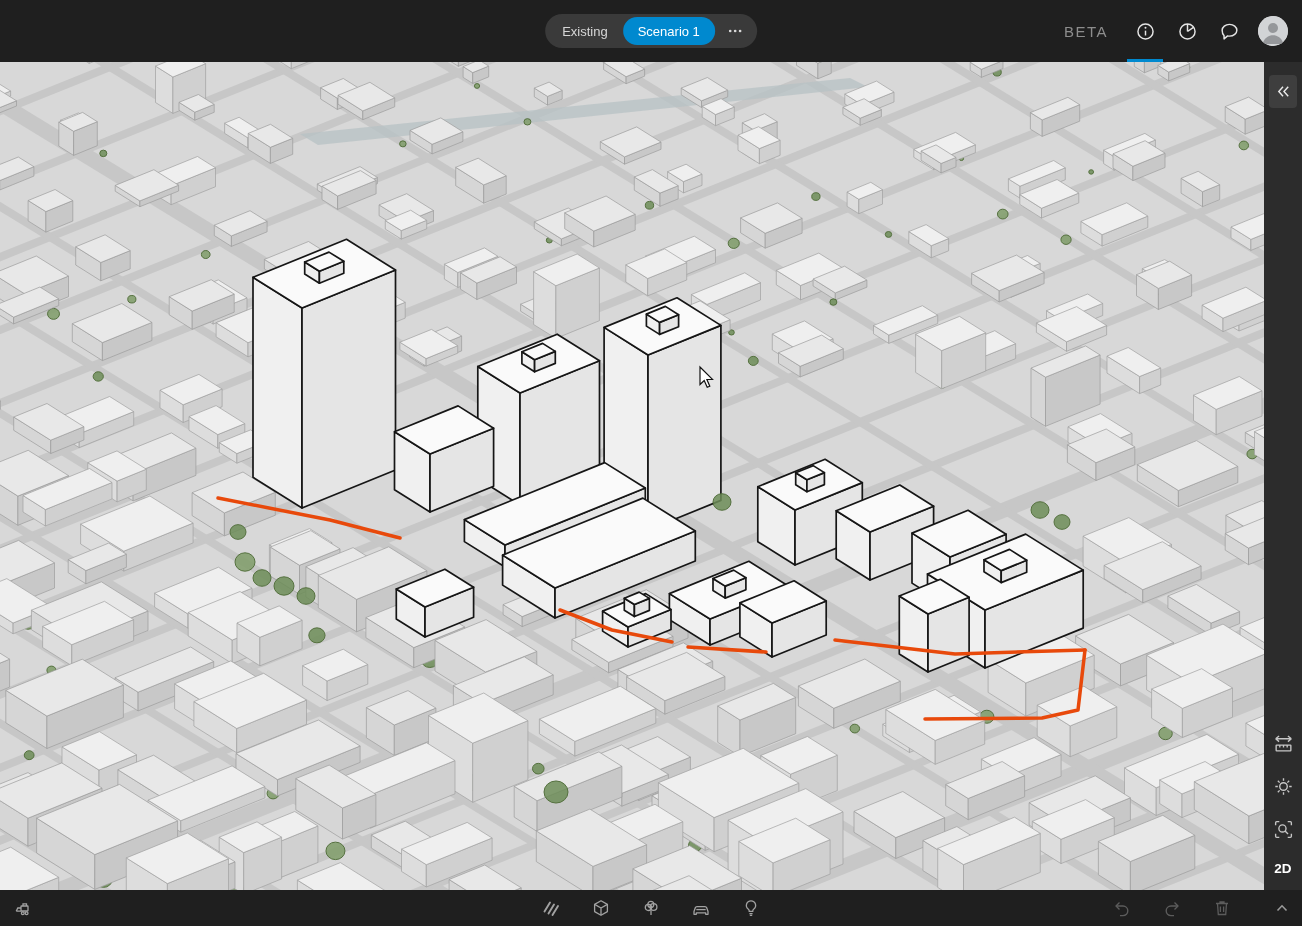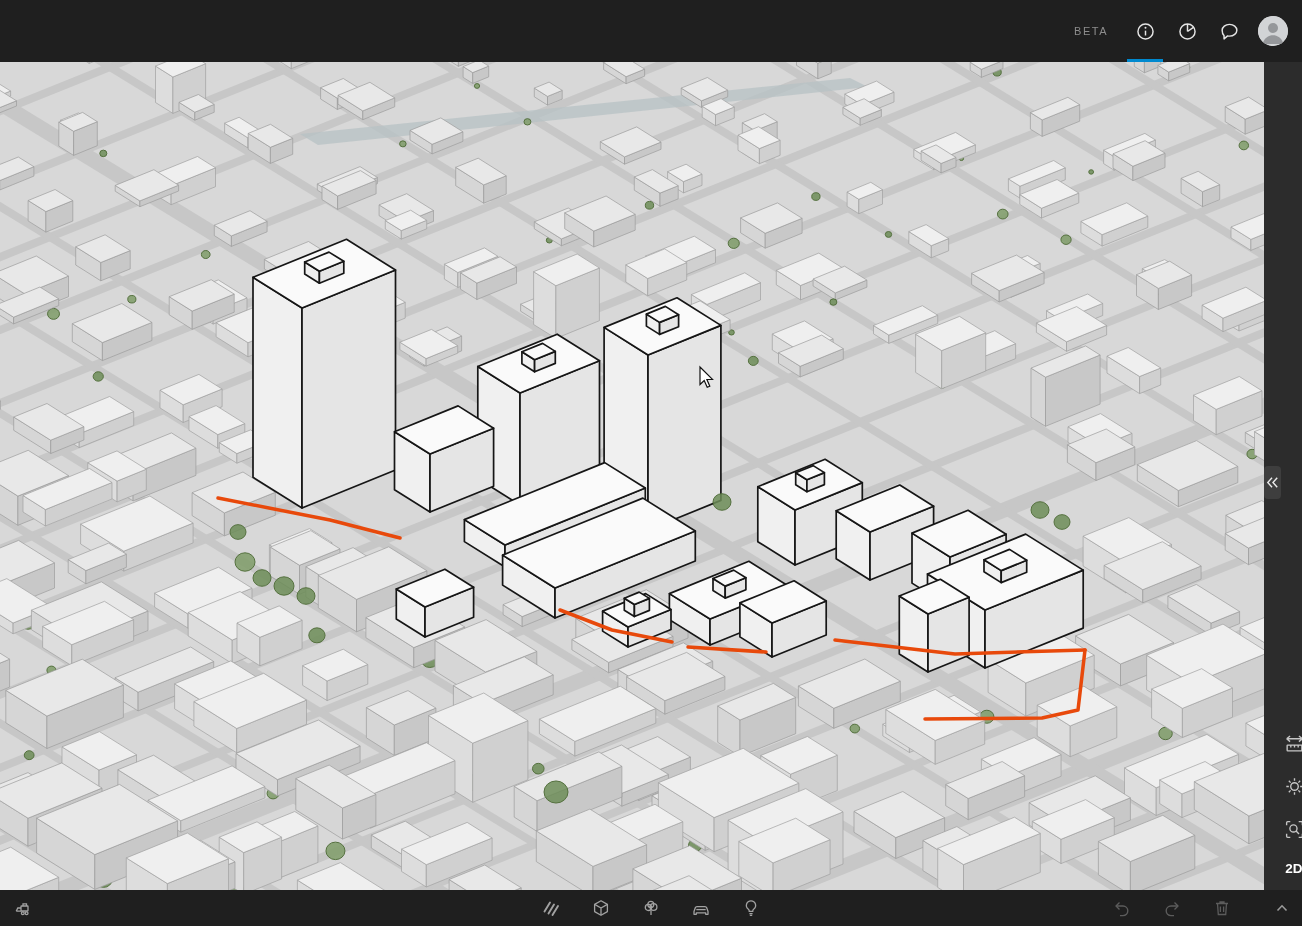--- a/index.html
+++ b/index.html
@@ -22,34 +22,34 @@
   .title-chev{margin-left:7px;display:flex;}
 
   .tb-center{position:absolute;left:50%;top:50%;transform:translate(-50%,-50%);}
   .toggle-pill{display:flex;align-items:center;background:#3a3a3a;border-radius:17px;height:34px;padding:0 2px;}
   .toggle-item{color:#d6d6d6;font-size:13px;padding:0 15px;background:none;border:none;cursor:pointer;height:34px;}
   .toggle-item.active{background:var(--accent-blue,#0089cf);color:#fff;border-radius:15px;height:28px;
     display:flex;align-items:center;padding:0 15px;}
   .toggle-more{background:none;border:none;cursor:pointer;padding:0 11px;display:flex;align-items:center;height:34px;}
 
   .tb-right{margin-left:auto;display:flex;align-items:center;padding-right:14px;height:100%;}
-  .beta{color:#8d8d8d;font-size:11px;letter-spacing:1.5px;margin-right:16px;}
+  .beta{color:#8d8d8d;font-size:15px;letter-spacing:1.5px;margin-right:16px;}
   .tb-ic{width:42px;height:62px;position:relative;}
   .tb-ic .active-underline{position:absolute;bottom:0;left:3px;right:3px;height:3px;
     background:var(--accent-blue,#0089cf);}
   .avatar{width:30px;height:30px;border-radius:50%;background:#d2d4d6;overflow:hidden;
     border:none;cursor:pointer;margin-left:8px;display:flex;}
 
   
   .canvas-wrap{position:relative;flex:1 1 auto;overflow:hidden;background:#d8d8d8;}
   #city-svg{position:absolute;left:0;top:0;}
 
   
   .side-rail{position:absolute;top:0;right:0;width:38px;height:100%;background:var(--rail-bg,#2c2c2c);
-    display:flex;flex-direction:row;align-items:center;z-index:4;}
+    display:flex;flex-direction:column;align-items:center;z-index:4;}
   .rail-collapse{width:28px;height:33px;background:#3e3e3e;border:none;border-radius:4px;
     margin-top:13px;cursor:pointer;display:flex;align-items:center;justify-content:center;}
   .rail-group{margin-top:auto;display:flex;flex-direction:column;align-items:center;gap:17px;
     padding-bottom:14px;}
   .rail-btn{width:26px;height:26px;}
   .mode-2d{color:#fff;font-size:13.5px;font-weight:bold;background:none;border:none;cursor:pointer;
     padding:2px 0 0 0;}
 
   
   .bottombar{height:36px;background:var(--topbar-bg,#1f1f1f);display:flex;align-items:center;
@@ -62,20 +62,33 @@
   .bb-ic.dim svg *{stroke:#5c5c5c;}
   .bb-corner{margin-left:10px;width:24px;height:24px;}
 </style>
 </head>
 <body>
 
 <div class="app">
 
   <header class="topbar">
 
+    <div class="tb-center">
+      <div class="toggle-pill">
+        <button class="toggle-item">Existing</button>
+        <button class="toggle-item active">Scenario 1</button>
+        <button class="toggle-more">
+          <svg width="18" height="18" viewBox="0 0 20 20" fill="#d8d8d8">
+            <circle cx="4.5" cy="10" r="1.5"></circle>
+              <circle cx="10" cy="10" r="1.5"></circle>
+              <circle cx="15.5" cy="10" r="1.5"></circle>
+            </svg>
+        </button>
+      </div>
+    </div>
 
     <div class="tb-right">
       <span class="beta">BETA</span>
       <button class="icon-btn tb-ic">
         <svg width="21" height="21" viewBox="0 0 20 20" fill="none" stroke="#e4e4e4" stroke-width="1.4">
           <circle cx="10" cy="10" r="7.2"></circle>
           <path d="M10 9.2v4.6"></path>
           <circle cx="10" cy="6.4" r="0.95" fill="#e4e4e4" stroke="none"></circle>
           </svg>
         <span class="active-underline"></span>

